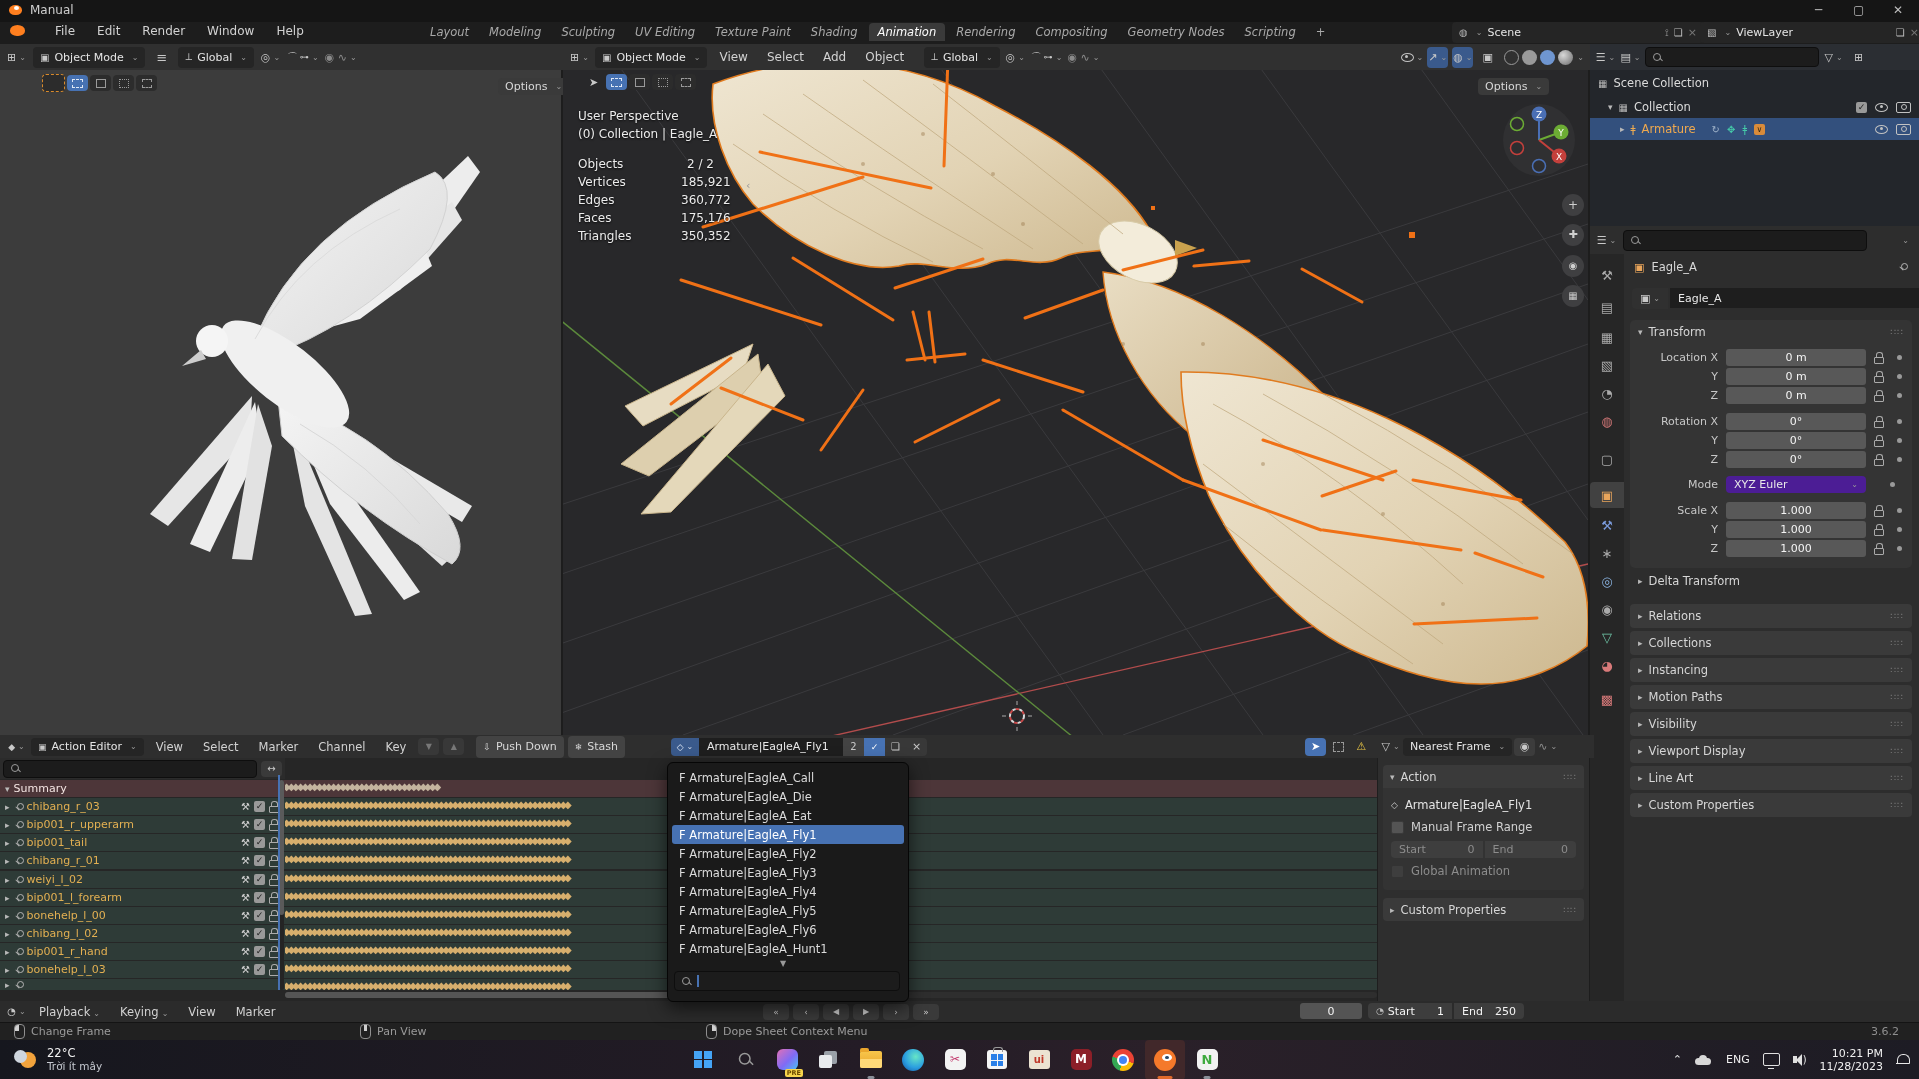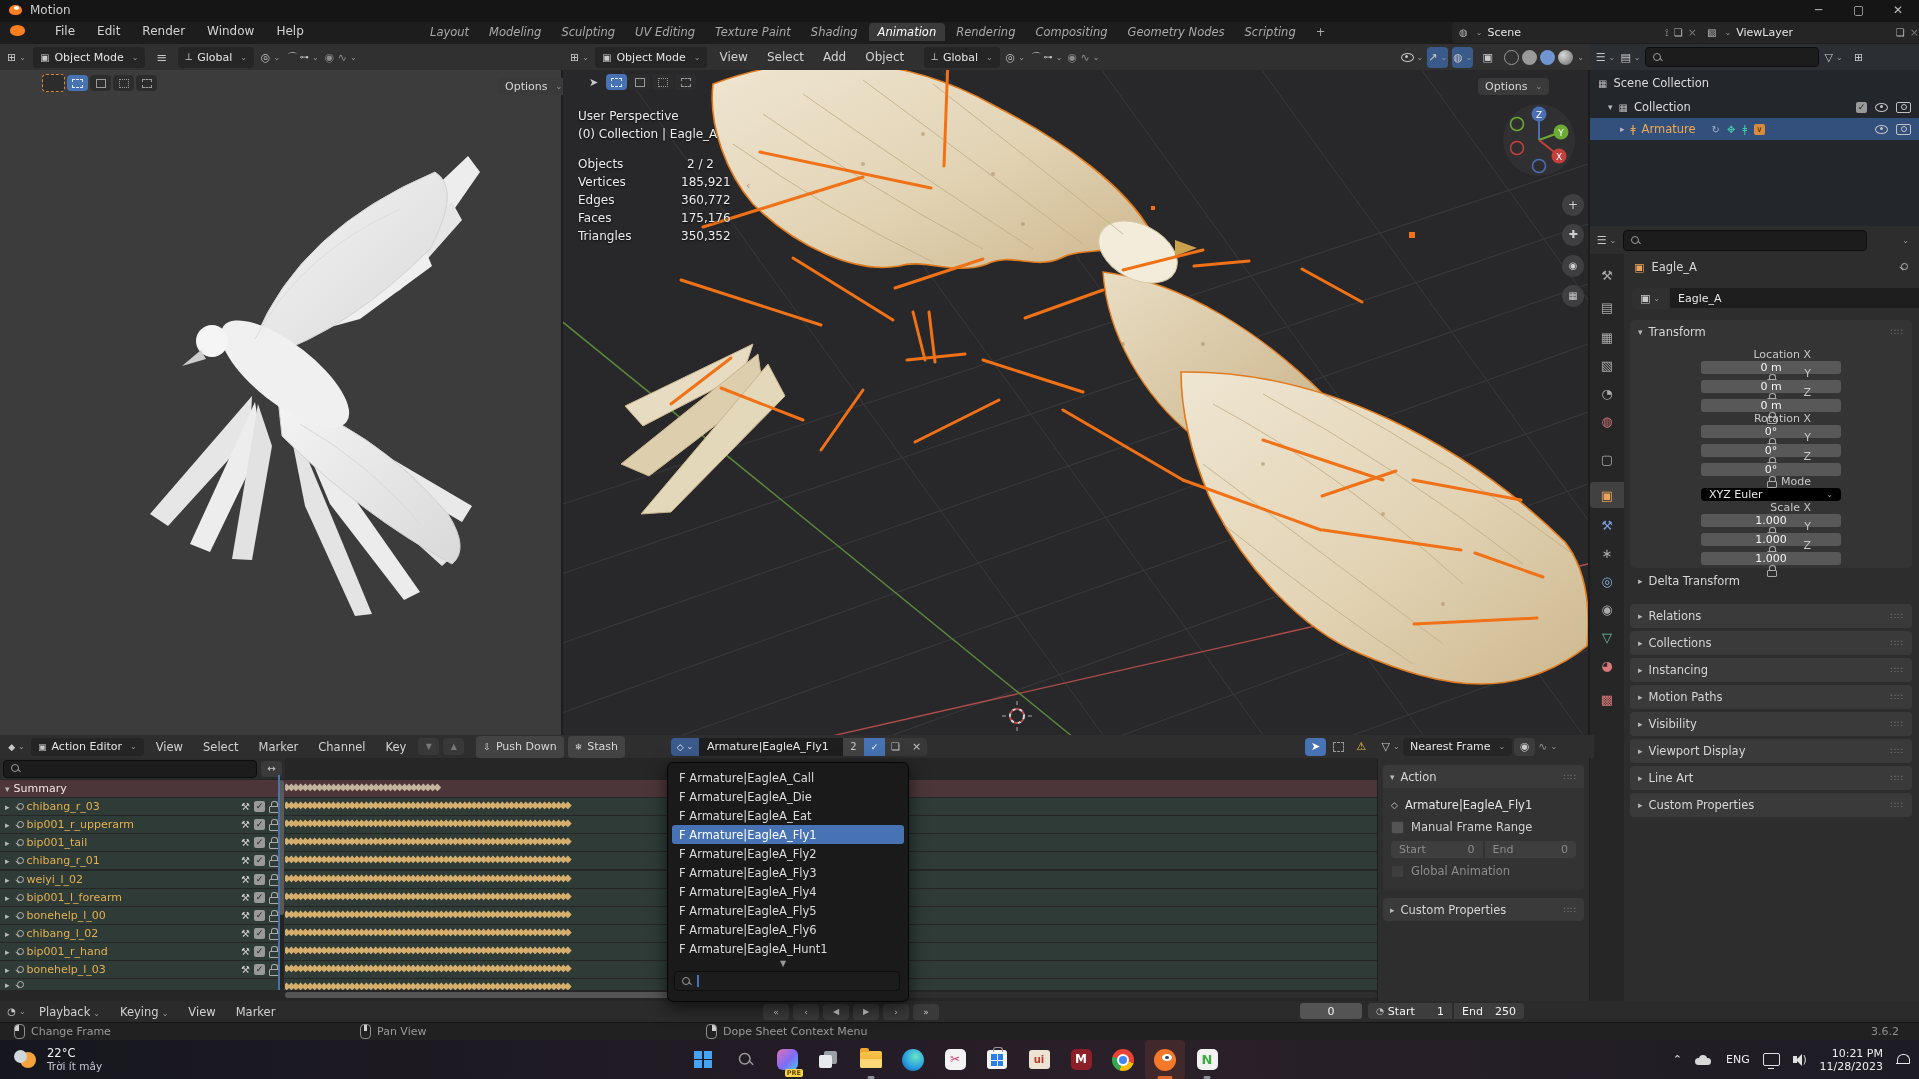--- a/index.html
+++ b/index.html
@@ -38,42 +38,42 @@
   .srch{background:#1c1c1c;border:1px solid #0e0e0e;border-radius:4px;display:flex;align-items:center;gap:5px;padding:0 6px;}
   .rnum{position:absolute;transform:translateX(-50%);color:#9b9b9b;font-size:10px;}
   .ddrow{position:absolute;left:4px;width:232px;height:19px;display:flex;align-items:center;padding-left:7px;box-sizing:border-box;color:#dcdcdc;font-size:11.5px;border-radius:3px;white-space:nowrap;}
   .ddrow.sel{background:#4772b3;color:#fff;}
   .eyeic{position:relative;width:13px;height:9px;}
   .eyeic:before{content:"";position:absolute;inset:0;border:1px solid #c2c2c2;border-radius:50%;}
   .eyeic:after{content:"";position:absolute;left:4.5px;top:2.5px;width:3px;height:3px;background:#c2c2c2;border-radius:50%;}
   .camic{position:relative;width:13px;height:9px;border:1px solid #c2c2c2;border-radius:2px;}
   .camic:after{content:"";position:absolute;left:3.5px;top:1.5px;width:4px;height:4px;border:1px solid #c2c2c2;border-radius:50%;}
   .tabico{position:absolute;left:0;width:34px;height:26px;display:flex;align-items:center;justify-content:center;font-size:13px;color:#ababab;}
-  .prow{position:absolute;height:18px;display:flex;align-items:center;flex-direction:column;}
+  .prow{position:absolute;height:18px;display:flex;align-items:center;}
   .plbl{width:88px;text-align:right;color:#c7c7c7;font-size:11px;margin-right:8px;}
   .pdot{width:5px;height:5px;border-radius:50%;background:#9a9a9a;margin-left:7px;}
   .tbtn{display:flex;align-items:center;justify-content:center;width:40px;height:40px;border-radius:4px;position:relative;}
   .rdot{position:absolute;bottom:1px;left:50%;transform:translateX(-50%);width:7px;height:3px;border-radius:2px;background:#8a8f98;}
   .micon{position:relative;width:9px;height:13px;border:1.3px solid #8f8f8f;border-radius:4px;display:inline-block;flex:0 0 auto;}
   .micon:after{content:"";position:absolute;background:#cfcfcf;}
   .micon.l:after{left:0;top:0;width:4px;height:6px;border-radius:3px 0 0 0;}
   .micon.m:after{left:3px;top:0;width:2.5px;height:6px;}
   .micon.r:after{right:0;top:0;width:4px;height:6px;border-radius:0 3px 0 0;}
   .sphere{width:15px;height:15px;border-radius:50%;background:#9a9a9a;margin:0 1.5px;}
   svg{display:block;}
 </style>
 </head>
 <body>
 
 <div id="app">
 
   <div class="abs row" style="left:0;top:0;width:1919px;height:22px;background:#151515;">
     <span class="abs" style="left:9px;top:5px;width:13px;height:10px;background:#ff7f1f;border-radius:55% 55% 50% 50%;"></span>
     <span class="abs" style="left:14px;top:6px;width:5px;height:4px;background:#fff;border-radius:50%;"></span>
-    <span class="abs" style="left:30px;top:3px;color:#cfcfcf;font-size:12px;">Motion</span>
+    <span class="abs" style="left:30px;top:3px;color:#cfcfcf;font-size:12px;">Manual</span>
     <span class="abs" style="left:1815px;top:3px;color:#bdbdbd;">─</span>
     <span class="abs" style="left:1853px;top:3px;color:#bdbdbd;">▢</span>
     <span class="abs" style="left:1893px;top:3px;color:#bdbdbd;">✕</span>
   </div>
 
   <div class="abs row" style="left:0;top:22px;width:1919px;height:22px;background:#1d1d1d;">
     <span class="abs" style="left:10px;top:3px;width:15px;height:11px;background:#ff7f1f;border-radius:55% 55% 50% 50%;"></span>
     <span class="abs row" style="left:44px;top:2px;">
       <span class="mi">File</span>
       <span class="mi">Edit</span>
@@ -512,21 +512,21 @@
       </div>
       <div class="prow" style="left:0;top:130px;width:282px;">
         <span class="plbl">Z</span>
           <span class="field" style="width:140px;">0°</span>
           <span class="lockic" style="margin-left:8px;"></span>
           <span class="pdot"></span>
       </div>
 
       <div class="prow" style="left:0;top:155px;width:282px;">
         <span class="plbl">Mode</span>
-        <span class="dfield" style="width:124px;height:17px;background:#000000;">
+        <span class="dfield" style="width:124px;height:17px;background:#4c1d95;">
             <span>XYZ Euler</span>
             <span class="cv" style="margin-left:auto;">⌄</span>
           </span>
         <span class="pdot" style="margin-left:24px;"></span>
       </div>
 
       <div class="prow" style="left:0;top:181px;width:282px;">
         <span class="plbl">Scale X</span>
           <span class="field" style="width:140px;">1.000</span>
           <span class="lockic" style="margin-left:8px;"></span>

